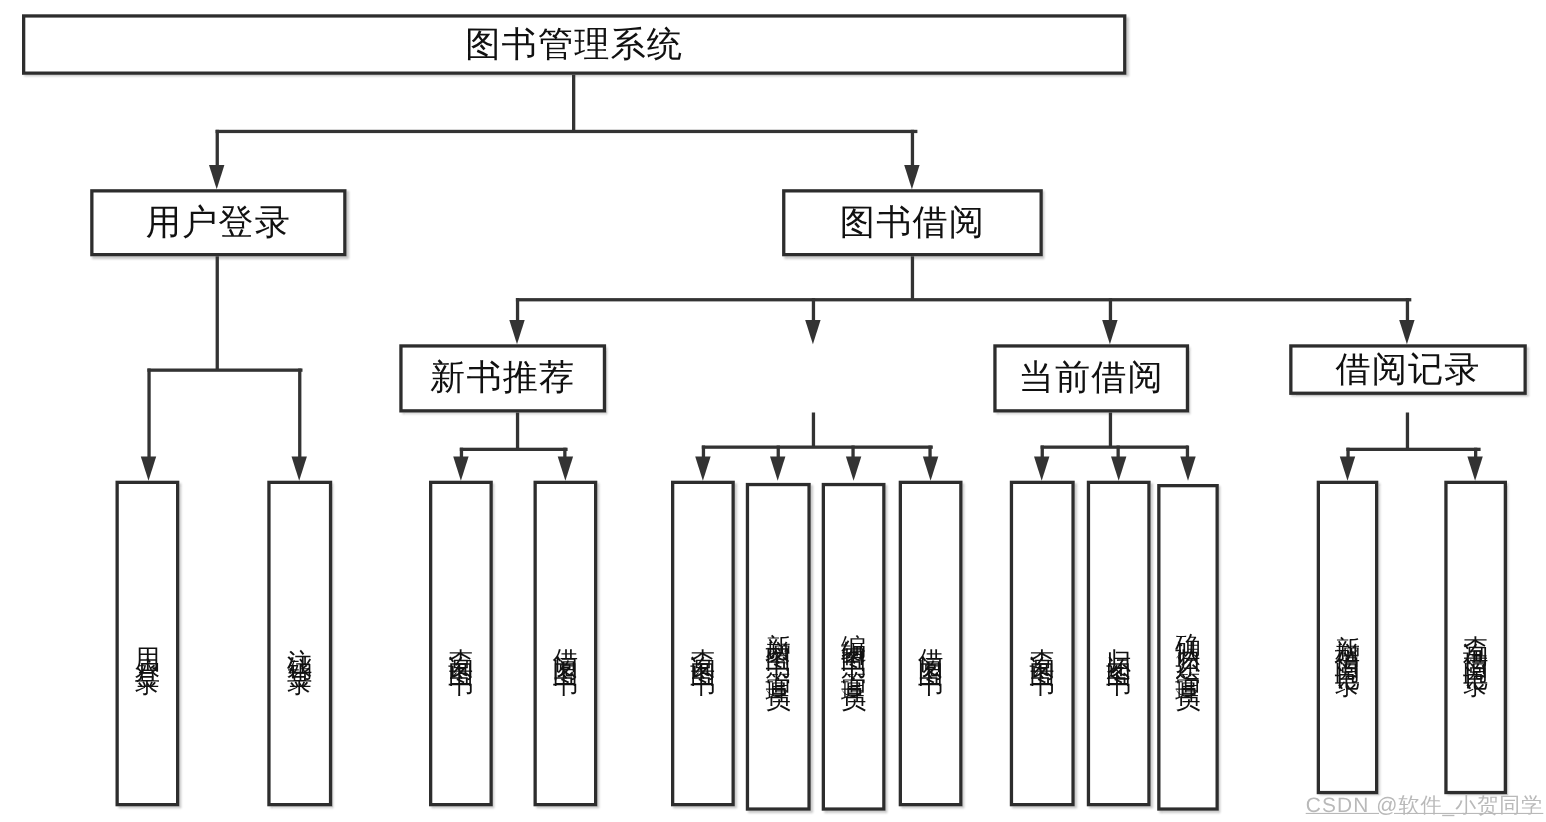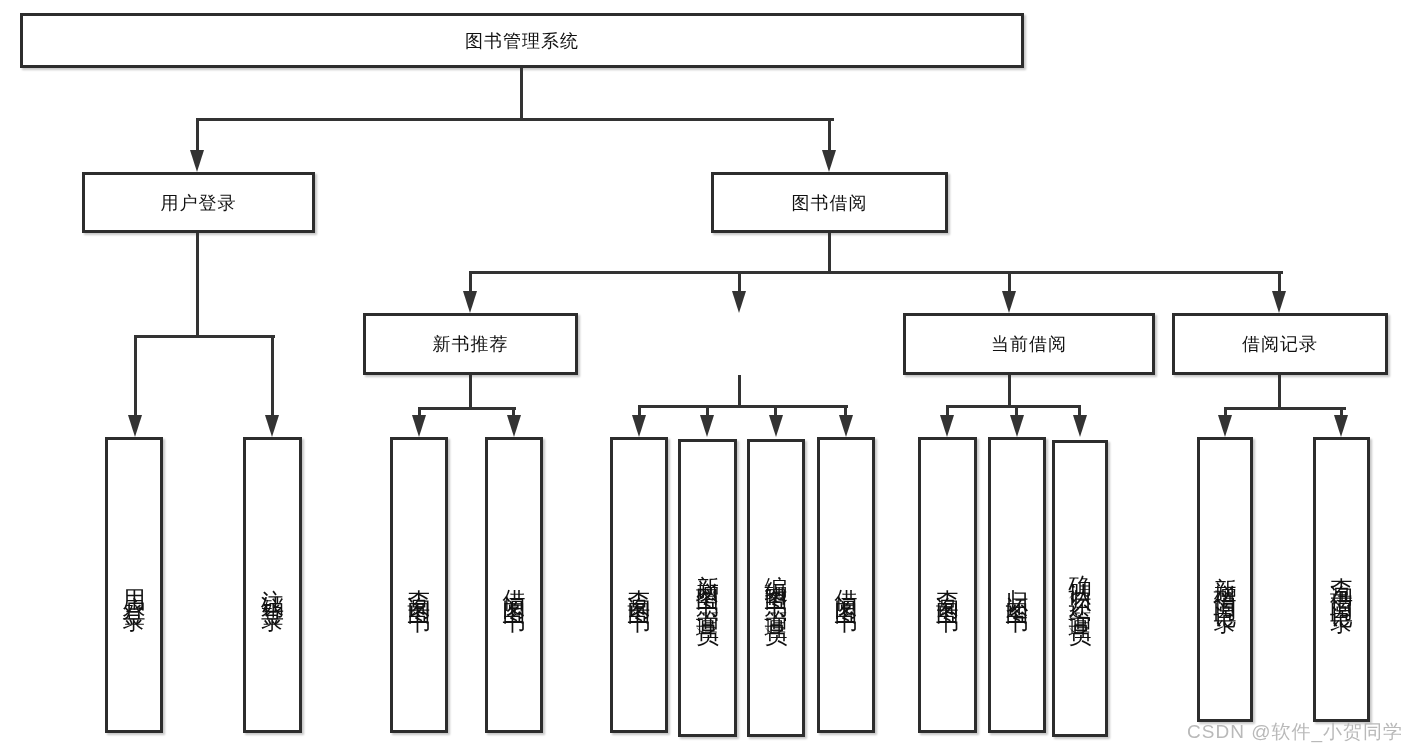--- a/index.html
+++ b/index.html
@@ -5,63 +5,63 @@
   html,body{margin:0;padding:0;background:#ffffff;}
   .canvas{
     position:relative;width:1405px;height:747px;background:#ffffff;
     font-family:"Liberation Sans",sans-serif;overflow:hidden;color:#111;
   }
   .node{
     position:absolute;background:#ffffff;border:3px solid #2d2d2d;
     box-sizing:border-box;display:flex;align-items:center;justify-content:center;
     box-shadow:2px 2px 2px rgba(0,0,0,0.22);
   }
-  .node.h span{font-size:18px;letter-spacing:1px;white-space:nowrap;}
+  .node.h span{font-size:32px;letter-spacing:1px;white-space:nowrap;}
   .node.v span{
     writing-mode:vertical-rl;font-size:23px;letter-spacing:7px;line-height:1;
     white-space:nowrap;
   }
   .ln{position:absolute;background:#333333;}
   .ar{
     position:absolute;width:0;height:0;
     border-left:7px solid transparent;border-right:7px solid transparent;
     border-top:22px solid #333333;
   }
   .wm{
     position:absolute;right:2px;bottom:2px;font-size:19px;color:#b9b9b9;
-    letter-spacing:1px;white-space:nowrap;
+    letter-spacing:1px;white-space:nowrap;text-decoration:underline;
   }
 </style>
 </head>
 <body>
 
 <div class="canvas">
 
   <div class="node h" style="left:20px;top:13px;width:1004px;height:55px">
     <span>图书管理系统</span>
   </div>
 
   <div class="node h" style="left:82px;top:172px;width:233px;height:61px">
     <span>用户登录</span>
   </div>
 
   <div class="node h" style="left:711px;top:172px;width:237px;height:61px">
     <span>图书借阅</span>
   </div>
 
-  <div class="node h" style="left:363px;top:313px;width:215px;height:62px">
+  <div class="node h" style="left:363px;top:313px;width:188px;height:62px">
     <span>新书推荐</span>
   </div>
 
 
-  <div class="node h" style="left:903px;top:313px;width:252px;height:62px">
+  <div class="node h" style="left:903px;top:313px;width:178px;height:62px">
     <span>当前借阅</span>
   </div>
 
-  <div class="node h" style="left:1172px;top:313px;width:216px;height:62px">
+  <div class="node h" style="left:1172px;top:313px;width:216px;height:46px">
     <span>借阅记录</span>
   </div>
 
   <div class="node v" style="left:105px;top:437px;width:58px;height:296px">
     <span>用户登录</span>
   </div>
 
   <div class="node v" style="left:243px;top:437px;width:59px;height:296px">
     <span>注销登录</span>
   </div>

